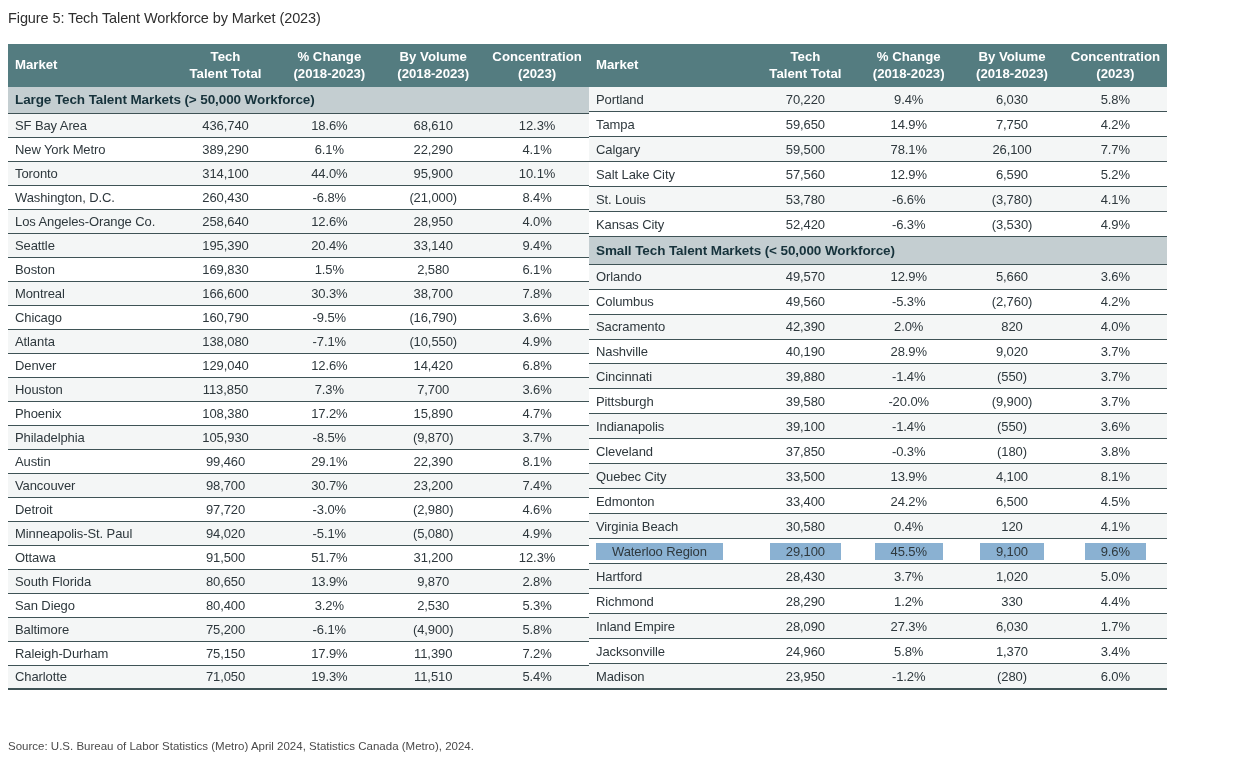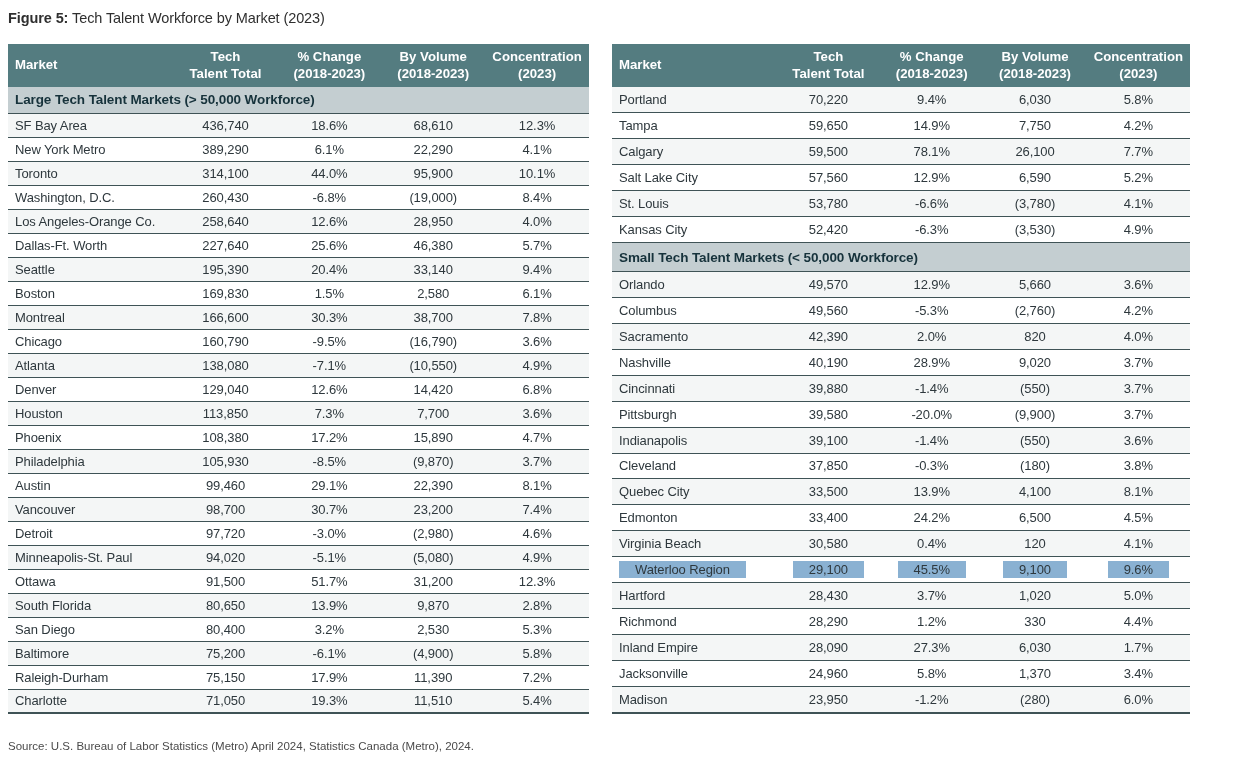--- a/index.html
+++ b/index.html
@@ -22,28 +22,28 @@
     color: var(--cell-text);
   }
   .page-title {
     position: absolute;
     left: 8px;
     top: 10px;
     font-size: 14.5px;
     color: #2f2f2f;
     letter-spacing: -0.1px;
   }
-  .page-title .prefix { font-weight: bold; }
+  .page-title .prefix { font-weight: normal; }
   .tables-wrap {
     position: absolute;
     left: 8px;
     top: 44px;
     width: 1182px;
     display: flex;
-    justify-content: space-between;
+    justify-content: flex-start;
   }
   table.data-table {
     border-collapse: collapse;
     table-layout: fixed;
     font-size: 13px;
   }
   table.data-table.left  { width: 581px; }
   table.data-table.right { width: 578px; }
   table.data-table th {
     background: var(--header-bg);
@@ -161,36 +161,29 @@
           <td><span>Toronto</span></td>
           <td><span>314,100</span></td>
           <td><span>44.0%</span></td>
           <td><span>95,900</span></td>
           <td><span>10.1%</span></td>
         </tr>
         <tr>
           <td><span>Washington, D.C.</span></td>
           <td><span>260,430</span></td>
           <td><span>-6.8%</span></td>
-          <td><span>(19,000)</span></td>
+          <td><span>(21,000)</span></td>
           <td><span>8.4%</span></td>
         </tr>
         <tr class="stripe">
           <td><span>Los Angeles-Orange Co.</span></td>
           <td><span>258,640</span></td>
           <td><span>12.6%</span></td>
           <td><span>28,950</span></td>
           <td><span>4.0%</span></td>
-        </tr>
-        <tr>
-          <td><span>Dallas-Ft. Worth</span></td>
-          <td><span>227,640</span></td>
-          <td><span>25.6%</span></td>
-          <td><span>46,380</span></td>
-          <td><span>5.7%</span></td>
         </tr>
         <tr class="stripe">
           <td><span>Seattle</span></td>
           <td><span>195,390</span></td>
           <td><span>20.4%</span></td>
           <td><span>33,140</span></td>
           <td><span>9.4%</span></td>
         </tr>
         <tr>
           <td><span>Boston</span></td>

